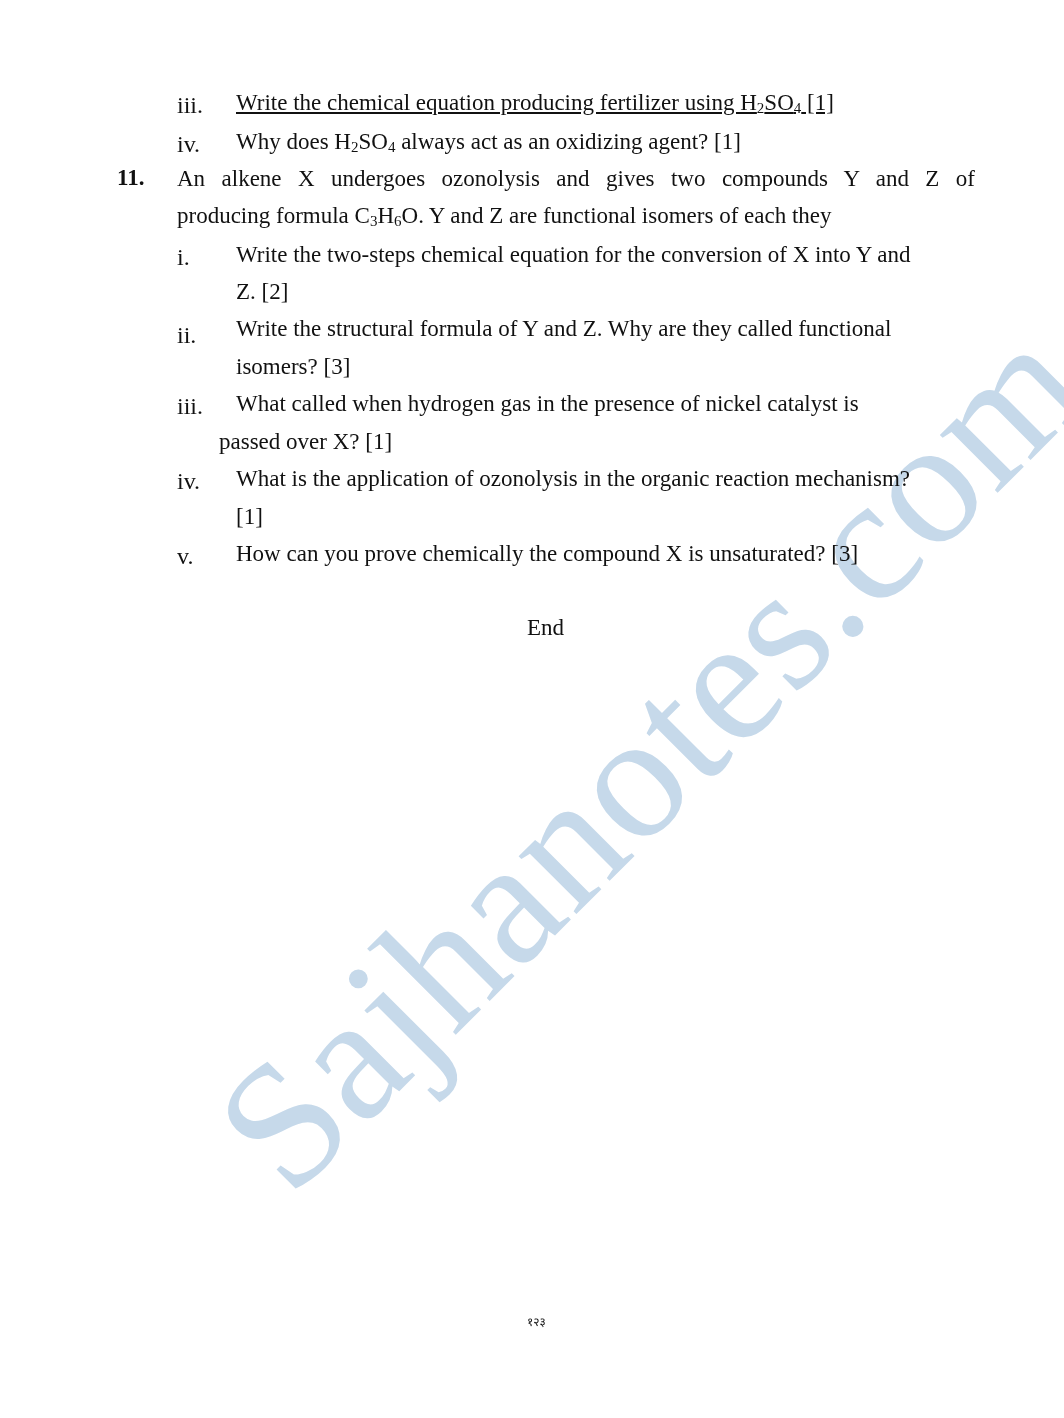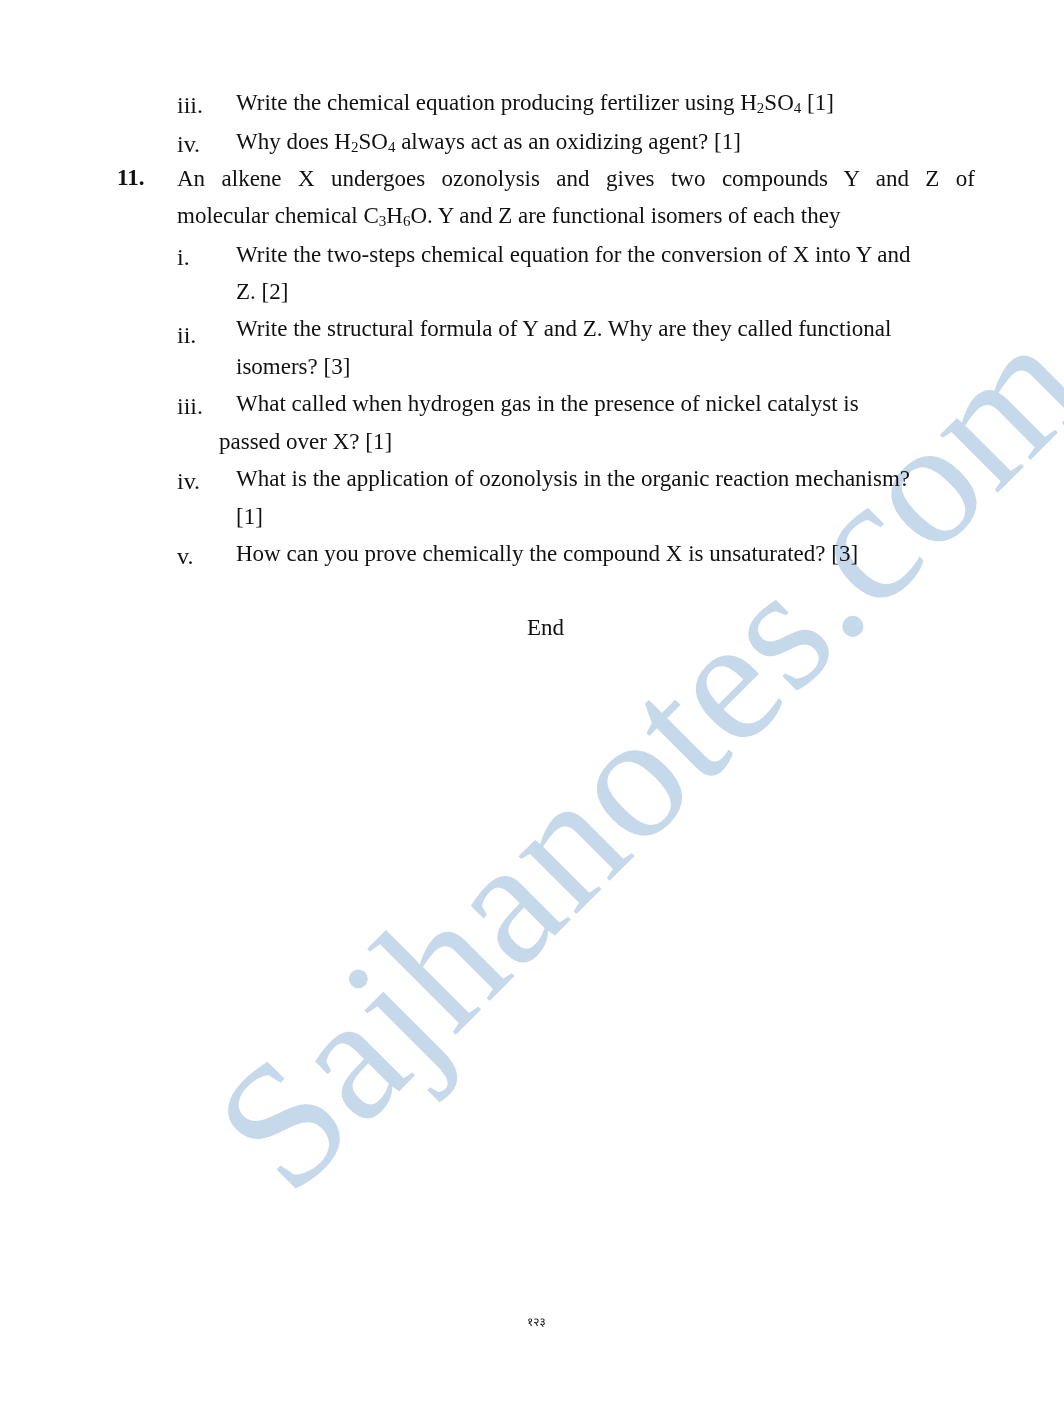--- a/index.html
+++ b/index.html
@@ -39,33 +39,33 @@
     .pagenum { position: absolute; left: 527px; top: 1313px; font-family: "DejaVu Sans", sans-serif; font-size: 12px; }
   </style>
 </head>
 <body>
 
 <div class="watermark">Sajhanotes.com</div>
 
 <div class="content">
 
   <span class="num" style="left:177px; top:92px;">iii.</span>
-  <div class="line" style="left:236px; top:88px;">
+  <div class="line" style="left:236px; top:88px;text-decoration:underline;">
     <span>Write the chemical equation producing fertilizer using H</span><sub>2</sub><span>SO</span><sub>4</sub><span> [1]</span>
   </div>
 
   <span class="num" style="left:177px; top:131px;">iv.</span>
   <div class="line" style="left:236px; top:127px;">
     <span>Why does H</span><sub>2</sub><span>SO</span><sub>4</sub><span> always act as an oxidizing agent? [1]</span>
   </div>
 
   <span class="qnum" style="left:117px; top:165px;">11.</span>
   <div class="line justify" style="left:177px; top:164px;">An alkene X undergoes ozonolysis and gives two compounds Y and Z of</div>
   <div class="line" style="left:177px; top:201px;">
-    <span>molecular chemical C</span><sub>3</sub><span>H</span><sub>6</sub><span>O. Y and Z are functional isomers of each they</span>
+    <span>producing formula C</span><sub>3</sub><span>H</span><sub>6</sub><span>O. Y and Z are functional isomers of each they</span>
   </div>
 
   <span class="num" style="left:177px; top:244px;">i.</span>
   <div class="line" style="left:236px; top:240px;font-family:Liberation Serif, serif;">Write the two-steps chemical equation for the conversion of X into Y and</div>
   <div class="line" style="left:236px; top:277px;">Z. [2]</div>
 
   <span class="num" style="left:177px; top:322px;">ii.</span>
   <div class="line" style="left:236px; top:314px;">Write the structural formula of Y and Z. Why are they called functional</div>
   <div class="line" style="left:236px; top:352px;">isomers? [3]</div>
 

